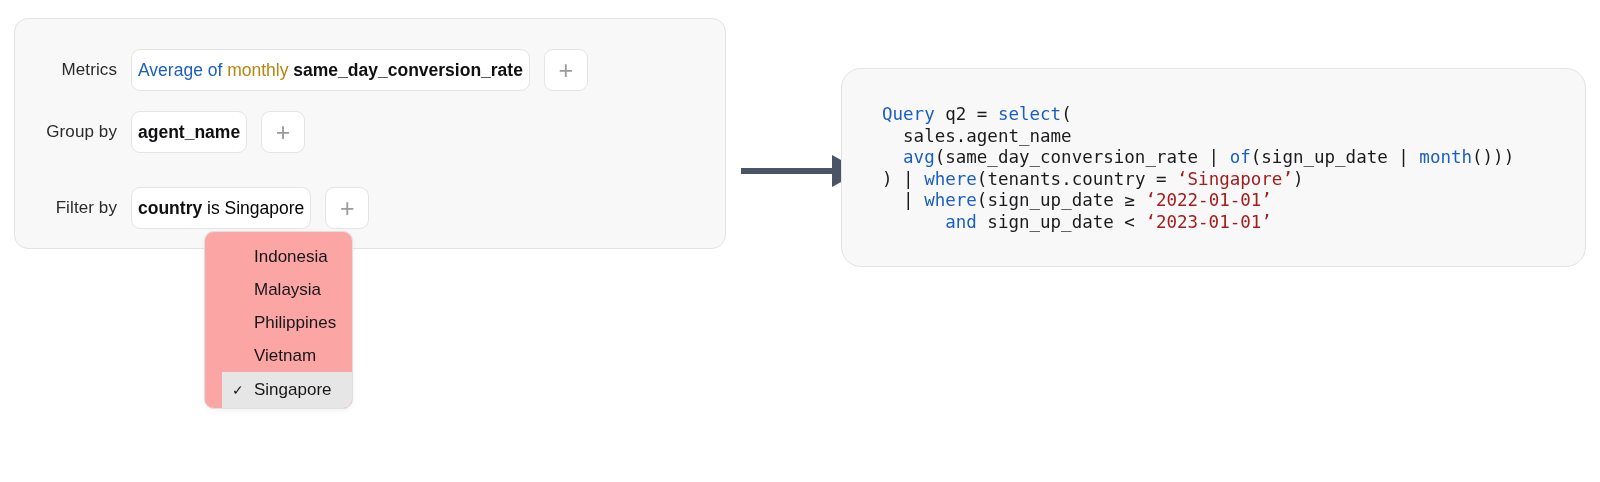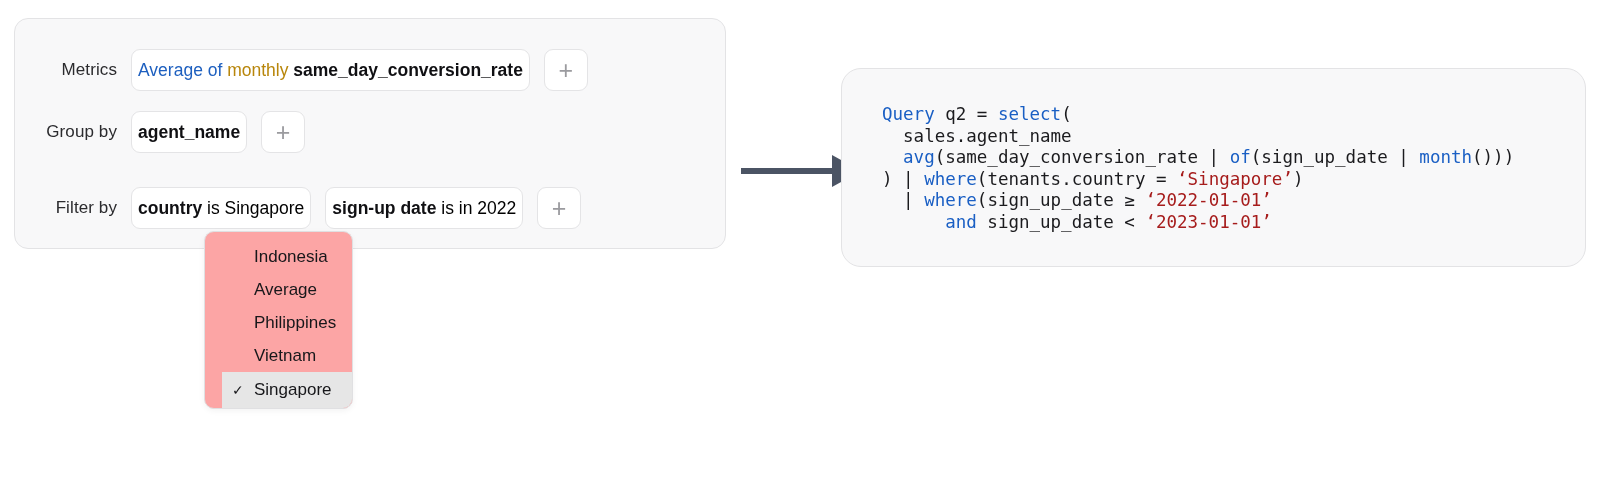--- a/index.html
+++ b/index.html
@@ -183,38 +183,34 @@
       <div class="plus-btn">
         <span>+</span>
       </div>
     </div>
   <div class="row" id="row-filterby">
       <div class="row-label">Filter by</div>
       <div class="pill">
         <span class="tok-bold">country</span>
         <span class="tok-plain"> is Singapore</span>
       </div>
-      <div class="pill">
-        <span class="tok-bold">sign-up date</span>
-        <span class="tok-plain"> is in 2022</span>
-      </div>
       <div class="plus-btn">
         <span>+</span>
       </div>
     </div>
 </div>
 
 <div id="country-dropdown">
     <div class="dd-item">
       <span class="dd-check"></span>
       <span class="dd-label">Indonesia</span>
     </div>
     <div class="dd-item">
       <span class="dd-check"></span>
-      <span class="dd-label">Average</span>
+      <span class="dd-label">Malaysia</span>
     </div>
     <div class="dd-item">
       <span class="dd-check"></span>
       <span class="dd-label">Philippines</span>
     </div>
     <div class="dd-item">
       <span class="dd-check"></span>
       <span class="dd-label">Vietnam</span>
     </div>
     <div class="dd-item selected">

